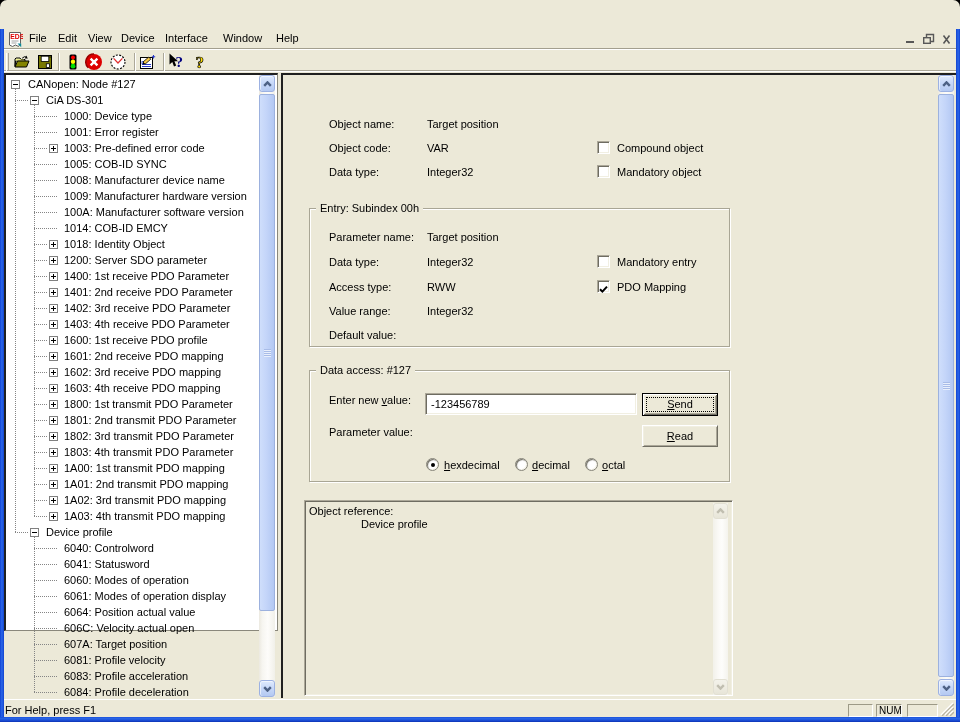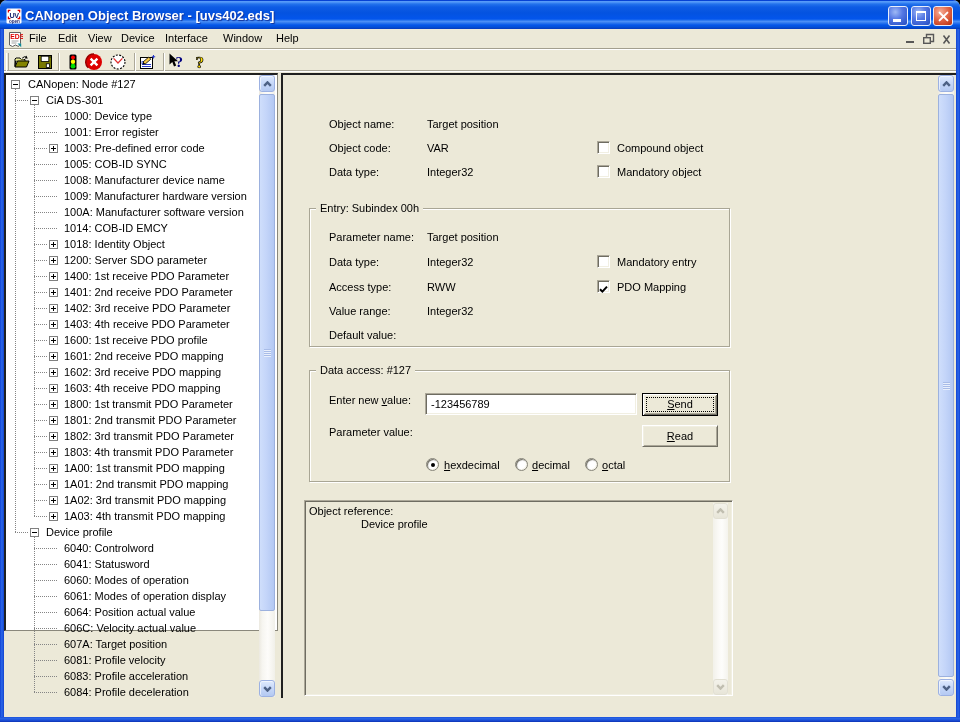--- a/index.html
+++ b/index.html
@@ -58,38 +58,20 @@
 .btn span { position:relative; top:4px; }
 u2 { text-decoration:underline; }
 
 #listbox { position:absolute; left:304px; top:500px; width:429px; height:196px; background:#ECE9D8; border:1px solid; border-color:#aca899 #fff #fff #aca899; box-shadow:inset 1px 1px 0 #6e6c61, inset -1px -1px 0 #f1efe2; }
 
 #status { position:absolute; left:4px; top:699px; width:952px; height:18px; background:#ECE9D8; border-top:1px solid #fff; font-size:11px; }
 .spane { position:absolute; top:4px; height:13px; border:1px solid; border-color:#9d9a87 #fff #fff #9d9a87; }
 </style></head>
 <body>
 <div id="win">
-  <div id="title">
-    <div class="abs" style="left:6px;top:8px"><svg width="16" height="16" viewBox="0 0 16 16">
-          <rect x="0.5" y="0.5" width="15" height="15" rx="1" fill="#fff"></rect>
-          <path d="M2.4 4.6 V2.4 H4.4 M11.6 2.4 h2 V4.6 M2.4 8.4 v2.2 H4.4 M13.6 8.4 v2.2 H11.6" fill="none" stroke="#e00000" stroke-width="1.3"></path>
-          <text x="3.4" y="10" font-family="Liberation Sans" font-size="7.2" font-weight="bold" fill="#1c2670" letter-spacing="-0.3">UV</text>
-          <text x="2.9" y="15" font-family="Liberation Sans" font-size="4.6" font-weight="bold" fill="#1c2670">open</text>
-        </svg></div>
-    <div class="cap">CANopen Object Browser - [uvs402.eds]</div>
-    <div class="tbtn bl" style="left:888px">
-        <div class="abs" style="left:4px;top:12px;width:8px;height:3px;background:#fff"></div>
-      </div>
-    <div class="tbtn bl" style="left:911px">
-        <div class="abs" style="left:4px;top:4px;width:10px;height:10px;border:1px solid #fff;border-top-width:2.5px"></div>
-      </div>
-    <div class="tbtn rd" style="left:933px"><svg width="19" height="19" viewBox="0 0 19 19">
-          <path d="M5.6 5.6 L13.4 13.4 M13.4 5.6 L5.6 13.4" stroke="#fff" stroke-width="2" stroke-linecap="round"></path>
-        </svg></div>
-  </div>
   <div class="brd" style="left:0;top:29px;width:4px;height:688px"></div>
   <div class="brd" style="left:956px;top:29px;width:4px;height:688px;transform:scaleX(-1)"></div>
   <div class="brd" id="brd-b" style="left:0;top:717px;width:960px;height:5px"></div>
 
   <div id="menubar">
     <div class="abs" style="left:3px;top:3px"><svg width="16" height="16" viewBox="0 0 16 16">
           <polygon points="2.5,0.5 13.5,0.5 13.5,11.5 11.5,14.5 8.5,13 5.5,14.5 2.5,13" fill="#fff" stroke="#606060" stroke-width="1"></polygon>
           <text x="3.2" y="7.2" font-family="Liberation Sans" font-size="6.8" font-weight="bold" fill="#dd0000">EDS</text>
           <path d="M4.5 9 h7 M4.5 11 h5" stroke="#9a9a9a" stroke-width="0.9"></path>
           <polygon points="10.5,11.5 14.2,11.5 14.2,15.2" fill="#0a8a9a"></polygon>
@@ -314,21 +296,21 @@
 <div class="trw" style="left:56px;top:465px">6040: Controlword</div>
 <div class="hd" style="left:28px;top:489px;width:23px"></div>
 <div class="trw" style="left:56px;top:481px">6041: Statusword</div>
 <div class="hd" style="left:28px;top:505px;width:23px"></div>
 <div class="trw" style="left:56px;top:497px">6060: Modes of operation</div>
 <div class="hd" style="left:28px;top:521px;width:23px"></div>
 <div class="trw" style="left:56px;top:513px">6061: Modes of operation display</div>
 <div class="hd" style="left:28px;top:537px;width:23px"></div>
 <div class="trw" style="left:56px;top:529px">6064: Position actual value</div>
 <div class="hd" style="left:28px;top:553px;width:23px"></div>
-<div class="trw" style="left:56px;top:545px">606C: Velocity actual value</div>
+<div class="trw" style="left:56px;top:545px">606C: Velocity actual open</div>
 <div class="hd" style="left:28px;top:569px;width:23px"></div>
 <div class="trw sel" style="left:56px;top:561px">607A: Target position</div>
 <div class="hd" style="left:28px;top:585px;width:23px"></div>
 <div class="trw" style="left:56px;top:577px">6081: Profile velocity</div>
 <div class="hd" style="left:28px;top:601px;width:23px"></div>
 <div class="trw" style="left:56px;top:593px">6083: Profile acceleration</div>
 <div class="hd" style="left:28px;top:617px;width:23px"></div>
 <div class="trw" style="left:56px;top:609px">6084: Profile deceleration</div>
     </div>
     <div class="sb" style="left:253px;top:0;height:622px">
@@ -421,13 +403,29 @@
           </svg>
         </div>
       <div class="dbtn" style="top:176px">
           <svg width="9" height="6" viewBox="0 0 9 6">
             <polyline points="1.2,1.2 4.5,4.6 7.8,1.2" fill="none" stroke="#c0beb0" stroke-width="2.4"></polyline>
           </svg>
         </div>
     </div>
   </div>
 
+  <div id="status">
+    <div class="lbl" style="left:1px;top:4px">For Help, press F1</div>
+    <div class="spane" style="left:844px;width:25px"></div>
+    <div class="spane" style="left:872px;width:26px"><span style="position:relative;left:2px;top:-1px;font-size:10px">NUM</span></div>
+    <div class="spane" style="left:903px;width:31px"></div>
+    <div class="abs" style="left:936px;top:2px"><svg width="14" height="14" viewBox="0 0 14 14">
+          <g stroke-width="1.4">
+            <path d="M13 1 L1 13" stroke="#fff"></path>
+            <path d="M14 2 L2 14" stroke="#b8b4a2"></path>
+            <path d="M13 5 L5 13" stroke="#fff"></path>
+            <path d="M14 6 L6 14" stroke="#b8b4a2"></path>
+            <path d="M13 9 L9 13" stroke="#fff"></path>
+            <path d="M14 10 L10 14" stroke="#b8b4a2"></path>
+          </g>
+        </svg></div>
+  </div>
 </div>
 
 </body></html>

